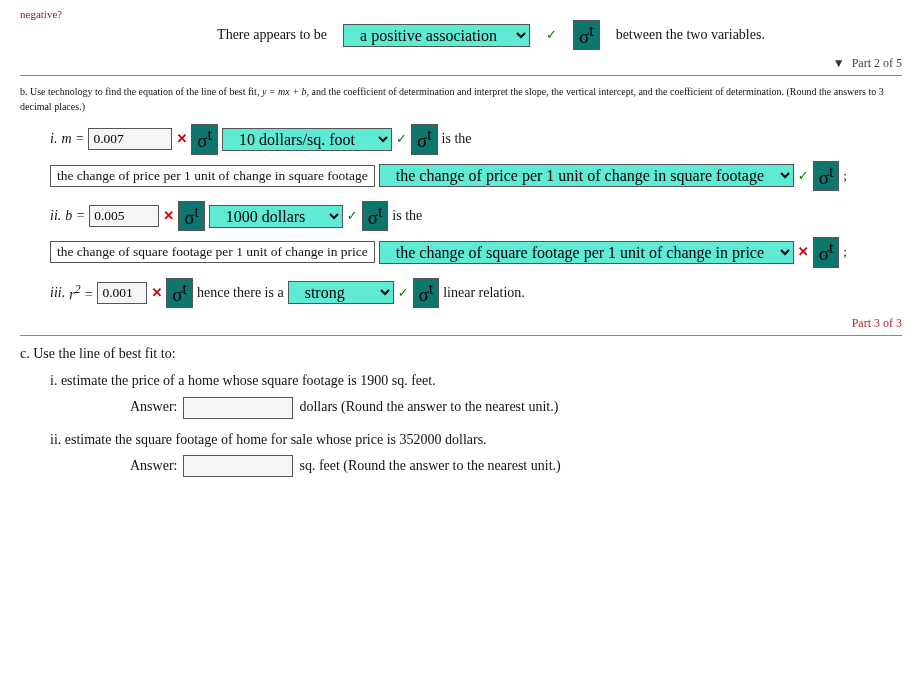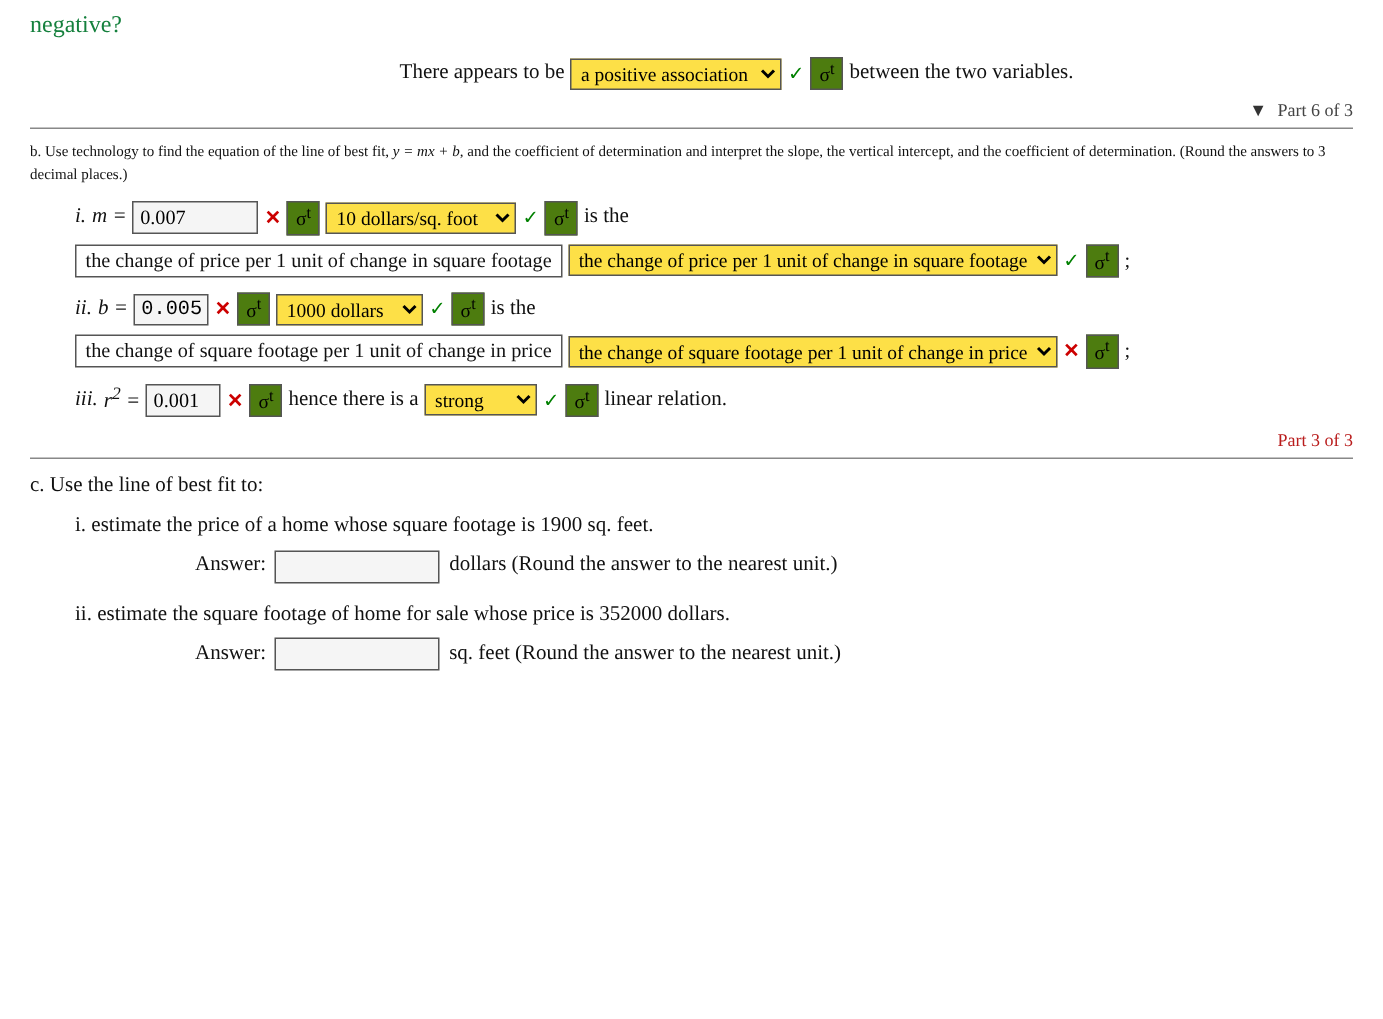--- a/index.html
+++ b/index.html
@@ -12,30 +12,30 @@
       min-height: 679px;
       padding: 0;
     }
 
     .page-container {
       width: 922px;
       padding: 8px 20px 20px 20px;
     }
 
     .negative-line {
-      font-size: 16px;
-      margin-bottom: 12px;
-      color: #15803d;
+      font-size: 11px;
+      margin-bottom: 0;
+      color: #7f1d1d;
     }
 
     .association-row {
       display: flex;
       align-items: center;
       justify-content: center;
-      gap: 4px;
+      gap: 16px;
       margin-bottom: 6px;
       font-size: 14px;
       padding-left: 60px;
     }
 
     .part-label-right {
       text-align: right;
       font-size: 12px;
       color: #444;
       margin-bottom: 4px;
@@ -92,31 +92,31 @@
     input[type="text"] {
       border: 1px solid #555;
       background: #f5f5f5;
       padding: 2px 4px;
       font-size: 13.5px;
       font-family: Georgia, serif;
     }
 
     select {
       border: 1px solid #555;
-      background: #fde047;
-      font-size: 13px;
+      background: #5eead4;
+      font-size: 16px;
       font-family: Georgia, serif;
-      padding: 1px 2px;
+      padding: 1px 12px;
     }
 
     .sigma-btn {
       border: 1px solid #555;
-      background: #4d7c0f;
+      background: #0f766e;
       padding: 1px 5px;
-      font-size: 13px;
+      font-size: 19px;
       cursor: pointer;
       font-family: Georgia, serif;
     }
 
     .x-btn {
       color: #cc0000;
       font-weight: bold;
       font-size: 13px;
       cursor: pointer;
     }
@@ -182,21 +182,21 @@
       <option>a negative association</option>
       <option>no association</option>
     </select>
     <span class="check-icon">✓</span>
     <button class="sigma-btn">σ<sup>t</sup></button>
     <span>between the two variables.</span>
   </div>
 
   <div class="part-label-right">
     <span class="triangle">▼</span>
-    <span>Part 6 of 3</span>
+    <span>Part 2 of 5</span>
   </div>
 
   <hr>
 
   <div class="section-b">
     <div class="section-b-text">
       <span>b. Use technology to find the equation of the line of best fit,</span>
       <span class="math"> <span>y = mx + b,</span></span>
       <span>and the coefficient of determination and interpret the slope, the vertical intercept, and the coefficient of determination. (Round the answers to 3 decimal places.)</span>
     </div>
@@ -224,21 +224,21 @@
         <option>other option</option>
       </select>
       <span class="check-icon">✓</span>
       <button class="sigma-btn">σ<sup>t</sup></button>
       <span>;</span>
     </div>
 
     <div class="row-item">
       <span class="math">ii.</span>
       <span class="math">b =</span>
-      <input type="text" style="width: 50px; font-family: Liberation Mono, monospace;" value="0.005">
+      <input type="text" style="width: 70px;" value="0.005">
       <span class="x-btn">✕</span>
       <button class="sigma-btn">σ<sup>t</sup></button>
       <select>
         <option>1000 dollars</option>
         <option>dollars</option>
         <option>10000 dollars</option>
       </select>
       <span class="check-icon">✓</span>
       <button class="sigma-btn">σ<sup>t</sup></button>
       <span>is the</span>

